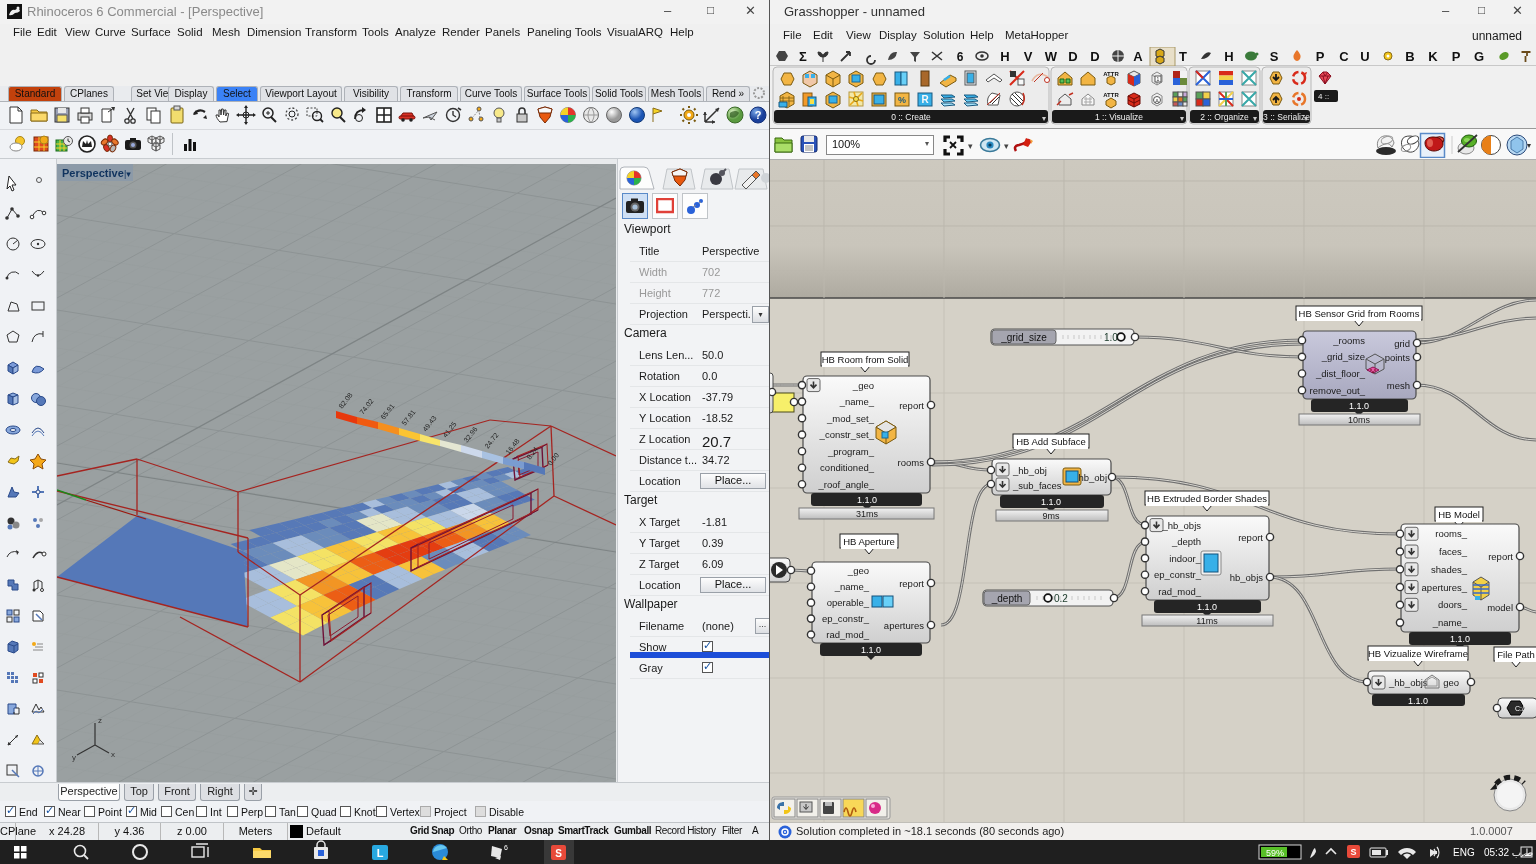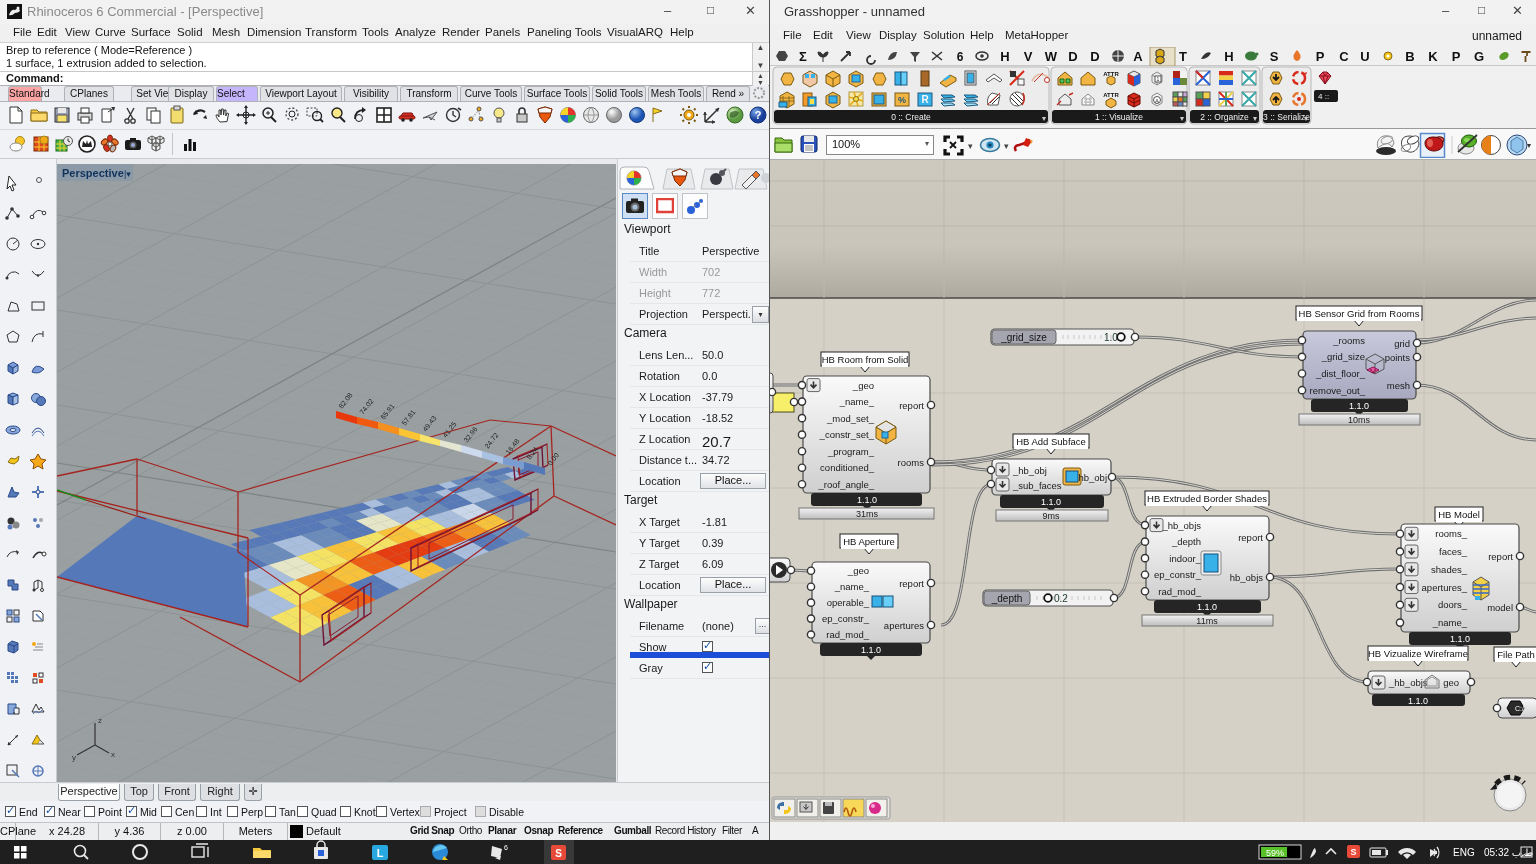--- a/index.html
+++ b/index.html
@@ -37,38 +37,26 @@
 <span class="abs" style="left:247px;top:2px">Dimension</span>
 <span class="abs" style="left:305px;top:2px">Transform</span>
 <span class="abs" style="left:362px;top:2px">Tools</span>
 <span class="abs" style="left:395px;top:2px">Analyze</span>
 <span class="abs" style="left:442px;top:2px">Render</span>
 <span class="abs" style="left:485px;top:2px">Panels</span>
 <span class="abs" style="left:527px;top:2px">Paneling Tools</span>
 <span class="abs" style="left:607px;top:2px">VisualARQ</span>
 <span class="abs" style="left:670px;top:2px">Help</span>
 </div>
-<div class="abs" style="left:0;top:42px;width:769px;height:44px;background:#fff;border-top:1px solid #d0d0d0;border-bottom:1px solid #b0b0b0;">
-      <div class="abs" style="left:6px;top:1px;font-size:11px;color:#111">Brep to reference ( Mode=Reference )</div>
-      <div class="abs" style="left:6px;top:14px;font-size:11px;color:#111">1 surface, 1 extrusion added to selection.</div>
-      <div class="abs" style="left:0px;top:28px;width:769px;border-top:1px solid #c8c8c8"></div>
-      <div class="abs" style="left:6px;top:29px;font-size:11px;font-weight:bold;color:#111">Command:</div>
-      <div class="abs" style="left:752px;top:0;width:16px;height:28px;background:#f0f0f0;border-left:1px solid #c8c8c8">
-        <div style="font-size:8px;color:#444;text-align:center;line-height:9px">▲<br><br>▼</div>
-      </div>
-      <div class="abs" style="left:752px;top:29px;width:16px;height:14px;background:#f0f0f0;border-left:1px solid #c8c8c8">
-        <div style="font-size:7px;color:#444;text-align:center;line-height:7px">▲<br>▼</div>
-      </div>
-    </div>
 <div class="abs" style="left:0;top:86px;width:769px;height:15px;background:#e9ebee;">
-<div class="abs" style="left:8px;top:0px;width:34px;height:15px;background:#fca5a5;border:1px solid #aeb2b8;border-bottom:none;border-radius:3px 3px 0 0;font-size:10px;color:#111;text-align:center;line-height:14px">Standard</div>
+<div class="abs" style="left:8px;top:0px;width:54px;height:15px;background:#c2410c;border:1px solid #aeb2b8;border-bottom:none;border-radius:3px 3px 0 0;font-size:10px;color:#111;text-align:center;line-height:14px">Standard</div>
 <div class="abs" style="left:64px;top:0px;width:50px;height:15px;background:#e0e2e6;border:1px solid #aeb2b8;border-bottom:none;border-radius:3px 3px 0 0;font-size:10px;color:#111;text-align:center;line-height:14px">CPlanes</div>
 <div class="abs" style="left:131px;top:0px;width:50px;height:15px;background:#e0e2e6;border:1px solid #aeb2b8;border-bottom:none;border-radius:3px 3px 0 0;font-size:10px;color:#111;text-align:center;line-height:14px">Set View</div>
 <div class="abs" style="left:168px;top:0px;width:46px;height:15px;background:#e0e2e6;border:1px solid #aeb2b8;border-bottom:none;border-radius:3px 3px 0 0;font-size:10px;color:#111;text-align:center;line-height:14px">Display</div>
-<div class="abs" style="left:216px;top:0px;width:42px;height:15px;background:#c4b5fd;border:1px solid #aeb2b8;border-bottom:none;border-radius:3px 3px 0 0;font-size:10px;color:#111;text-align:left;line-height:14px">Select</div>
+<div class="abs" style="left:216px;top:0px;width:42px;height:15px;background:#3b82f6;border:1px solid #aeb2b8;border-bottom:none;border-radius:3px 3px 0 0;font-size:10px;color:#111;text-align:center;line-height:14px">Select</div>
 <div class="abs" style="left:260px;top:0px;width:82px;height:15px;background:#e0e2e6;border:1px solid #aeb2b8;border-bottom:none;border-radius:3px 3px 0 0;font-size:10px;color:#111;text-align:center;line-height:14px">Viewport Layout</div>
 <div class="abs" style="left:344px;top:0px;width:54px;height:15px;background:#e0e2e6;border:1px solid #aeb2b8;border-bottom:none;border-radius:3px 3px 0 0;font-size:10px;color:#111;text-align:center;line-height:14px">Visibility</div>
 <div class="abs" style="left:400px;top:0px;width:58px;height:15px;background:#e0e2e6;border:1px solid #aeb2b8;border-bottom:none;border-radius:3px 3px 0 0;font-size:10px;color:#111;text-align:center;line-height:14px">Transform</div>
 <div class="abs" style="left:460px;top:0px;width:62px;height:15px;background:#e0e2e6;border:1px solid #aeb2b8;border-bottom:none;border-radius:3px 3px 0 0;font-size:10px;color:#111;text-align:center;line-height:14px">Curve Tools</div>
 <div class="abs" style="left:524px;top:0px;width:66px;height:15px;background:#e0e2e6;border:1px solid #aeb2b8;border-bottom:none;border-radius:3px 3px 0 0;font-size:10px;color:#111;text-align:center;line-height:14px">Surface Tools</div>
 <div class="abs" style="left:592px;top:0px;width:54px;height:15px;background:#e0e2e6;border:1px solid #aeb2b8;border-bottom:none;border-radius:3px 3px 0 0;font-size:10px;color:#111;text-align:center;line-height:14px">Solid Tools</div>
 <div class="abs" style="left:648px;top:0px;width:56px;height:15px;background:#e0e2e6;border:1px solid #aeb2b8;border-bottom:none;border-radius:3px 3px 0 0;font-size:10px;color:#111;text-align:center;line-height:14px">Mesh Tools</div>
 <div class="abs" style="left:706px;top:0px;width:44px;height:15px;background:#e0e2e6;border:1px solid #aeb2b8;border-bottom:none;border-radius:3px 3px 0 0;font-size:10px;color:#111;text-align:center;line-height:14px">Rend »</div>
 <svg class="abs" style="left:752px;top:0" width="15" height="15">
         <circle cx="7" cy="7" r="5" fill="none" stroke="#999" stroke-width="2" stroke-dasharray="2 1.5"></circle>
@@ -1137,21 +1125,21 @@
 <div class="seg" style="left:36px;top:0;width:63px;height:18px;line-height:17px">x 24.28</div>
 <div class="seg" style="left:99px;top:0;width:62px;height:18px;line-height:17px">y 4.36</div>
 <div class="seg" style="left:161px;top:0;width:63px;height:18px;line-height:17px">z 0.00</div>
 <div class="seg" style="left:224px;top:0;width:64px;height:18px;line-height:17px">Meters</div>
 <div class="abs" style="left:290px;top:2px;width:13px;height:13px;background:#000"></div>
 <span class="abs" style="left:306px;top:2px;font-size:11px;color:#111">Default</span>
 <span class="abs" style="left:410px;top:2px;font-size:10px;font-weight:bold;color:#111;letter-spacing:-0.4px">Grid Snap</span>
 <span class="abs" style="left:459px;top:2px;font-size:10px;font-weight:normal;color:#111;letter-spacing:-0.4px">Ortho</span>
 <span class="abs" style="left:488px;top:2px;font-size:10px;font-weight:bold;color:#111;letter-spacing:-0.4px">Planar</span>
 <span class="abs" style="left:524px;top:2px;font-size:10px;font-weight:bold;color:#111;letter-spacing:-0.4px">Osnap</span>
-<span class="abs" style="left:558px;top:2px;font-size:10px;font-weight:bold;color:#111;letter-spacing:-0.4px">Reference</span>
+<span class="abs" style="left:558px;top:2px;font-size:10px;font-weight:bold;color:#111;letter-spacing:-0.4px">SmartTrack</span>
 <span class="abs" style="left:614px;top:2px;font-size:10px;font-weight:bold;color:#111;letter-spacing:-0.4px">Gumball</span>
 <span class="abs" style="left:655px;top:2px;font-size:10px;font-weight:normal;color:#111;letter-spacing:-0.4px">Record History</span>
 <span class="abs" style="left:722px;top:2px;font-size:10px;font-weight:normal;color:#111;letter-spacing:-0.4px">Filter</span>
 <span class="abs" style="left:752px;top:2px;font-size:10px;font-weight:normal;color:#111;letter-spacing:-0.4px">A</span>
 </div>
 </div>
 <div class="gw">
 <div class="abs" style="left:0;top:0;width:766px;height:24px;background:#f2f2f2;">
       <span class="abs" style="left:14px;top:4px;color:#333;font-size:13px">Grasshopper - unnamed</span>
       <span class="abs" style="left:672px;top:3px;color:#444;font-size:13px">–</span>
@@ -1855,20 +1843,29 @@
           <circle cx="872" cy="806" r="2" fill="#f8a8d8"></circle>
 </g>
 <g>
           <circle cx="1509" cy="795" r="16" fill="#e8e8e8" stroke="#888"></circle>
           <circle cx="1509" cy="795" r="13" fill="#f4f4f4"></circle>
           <path d="M1495 784a19 19 0 0128-1" fill="none" stroke="#1a1a1a" stroke-width="5" stroke-dasharray="6 4"></path>
           <path d="M1489 790l6-7 1 6z" fill="#1a1a1a"></path>
         </g>
 </svg>
     </div>
+<div class="abs" style="left:0;top:822px;width:766px;height:18px;background:#f2f0ee;border-top:1px solid #c0beb8;">
+      <svg class="abs" style="left:8px;top:2px" width="14" height="14">
+        <circle cx="7" cy="7" r="6.5" fill="#2a62d9"></circle>
+        <circle cx="7" cy="7" r="3" fill="none" stroke="#fff" stroke-width="1.5"></circle>
+        <circle cx="7" cy="7" r="1" fill="#fff"></circle>
+      </svg>
+      <span class="abs" style="left:26px;top:2px;font-size:11px;color:#222">Solution completed in ~18.1 seconds (80 seconds ago)</span>
+      <span class="abs" style="left:700px;top:2px;font-size:11px;color:#555">1.0.0007</span>
+    </div>
 </div>
 <div class="abs" style="left:0;top:840px;width:1536px;height:24px;background:#1f1f1f;">
 <svg class="abs" style="left:0;top:0" width="1536" height="24">
 <g fill="#fff">
         <rect x="14" y="6" width="5.5" height="5.5"></rect>
         <rect x="21" y="6" width="5.5" height="5.5"></rect>
         <rect x="14" y="13" width="5.5" height="5.5"></rect>
         <rect x="21" y="13" width="5.5" height="5.5"></rect>
       </g>
 <circle cx="80" cy="11" r="5.5" fill="none" stroke="#e8e8e8" stroke-width="1.6"></circle>

